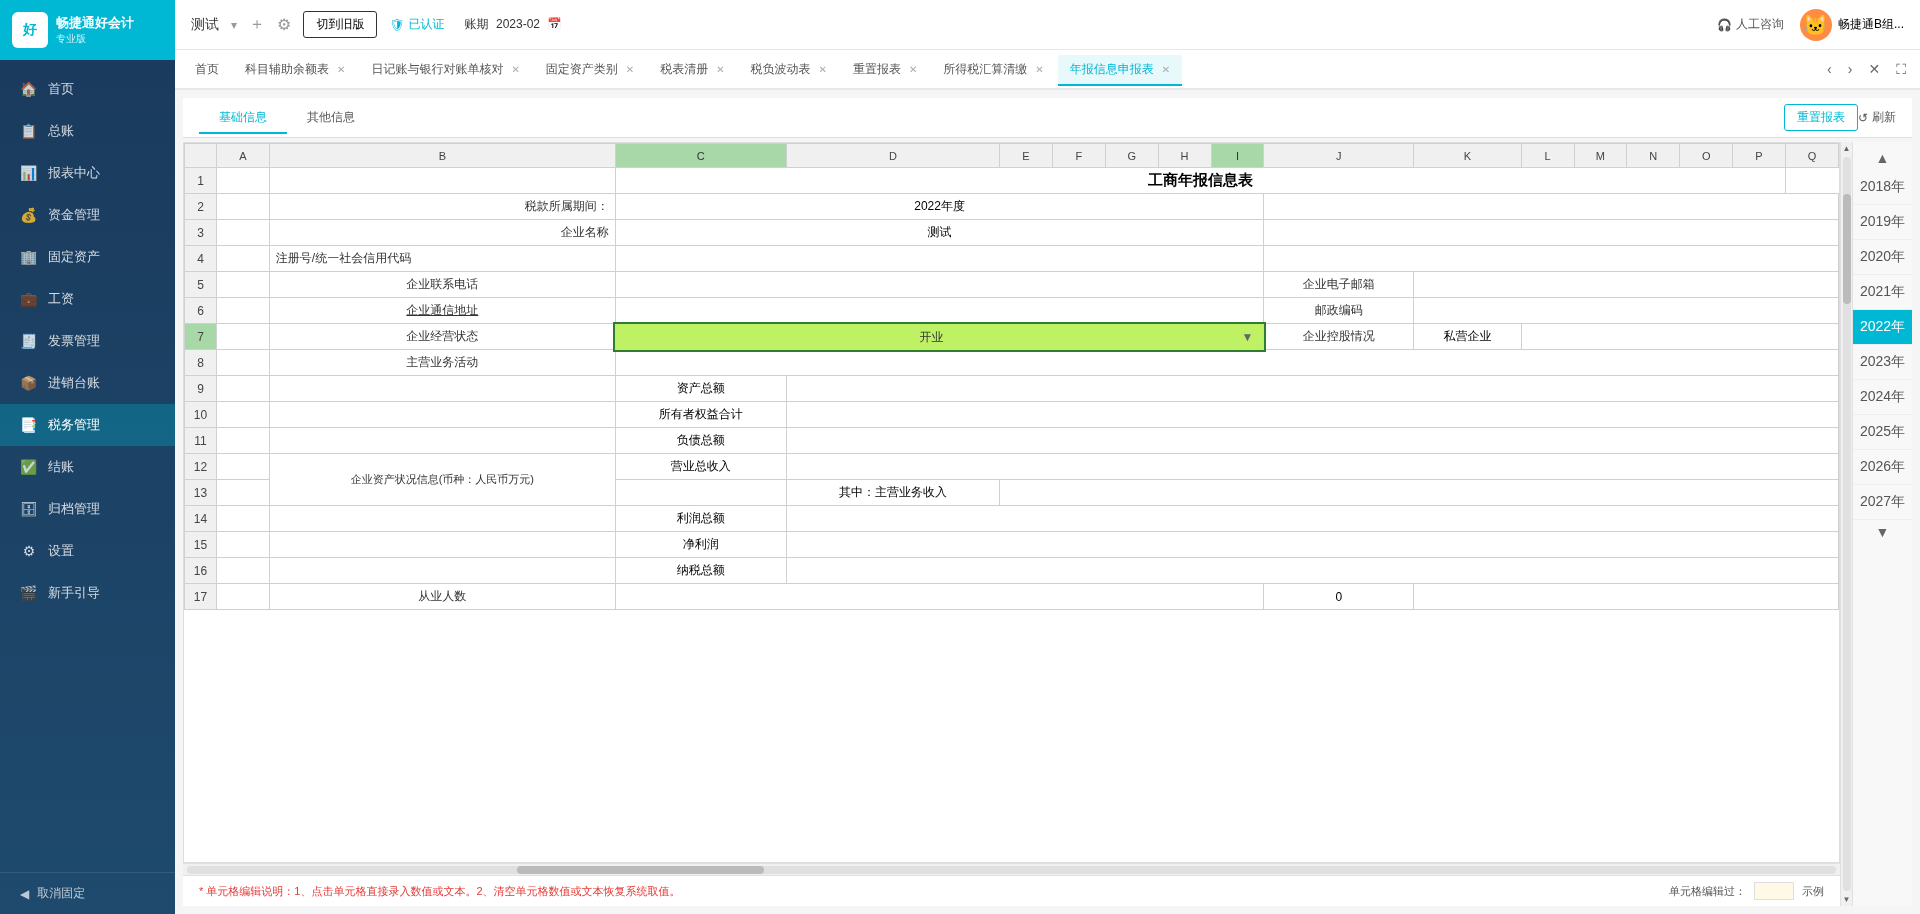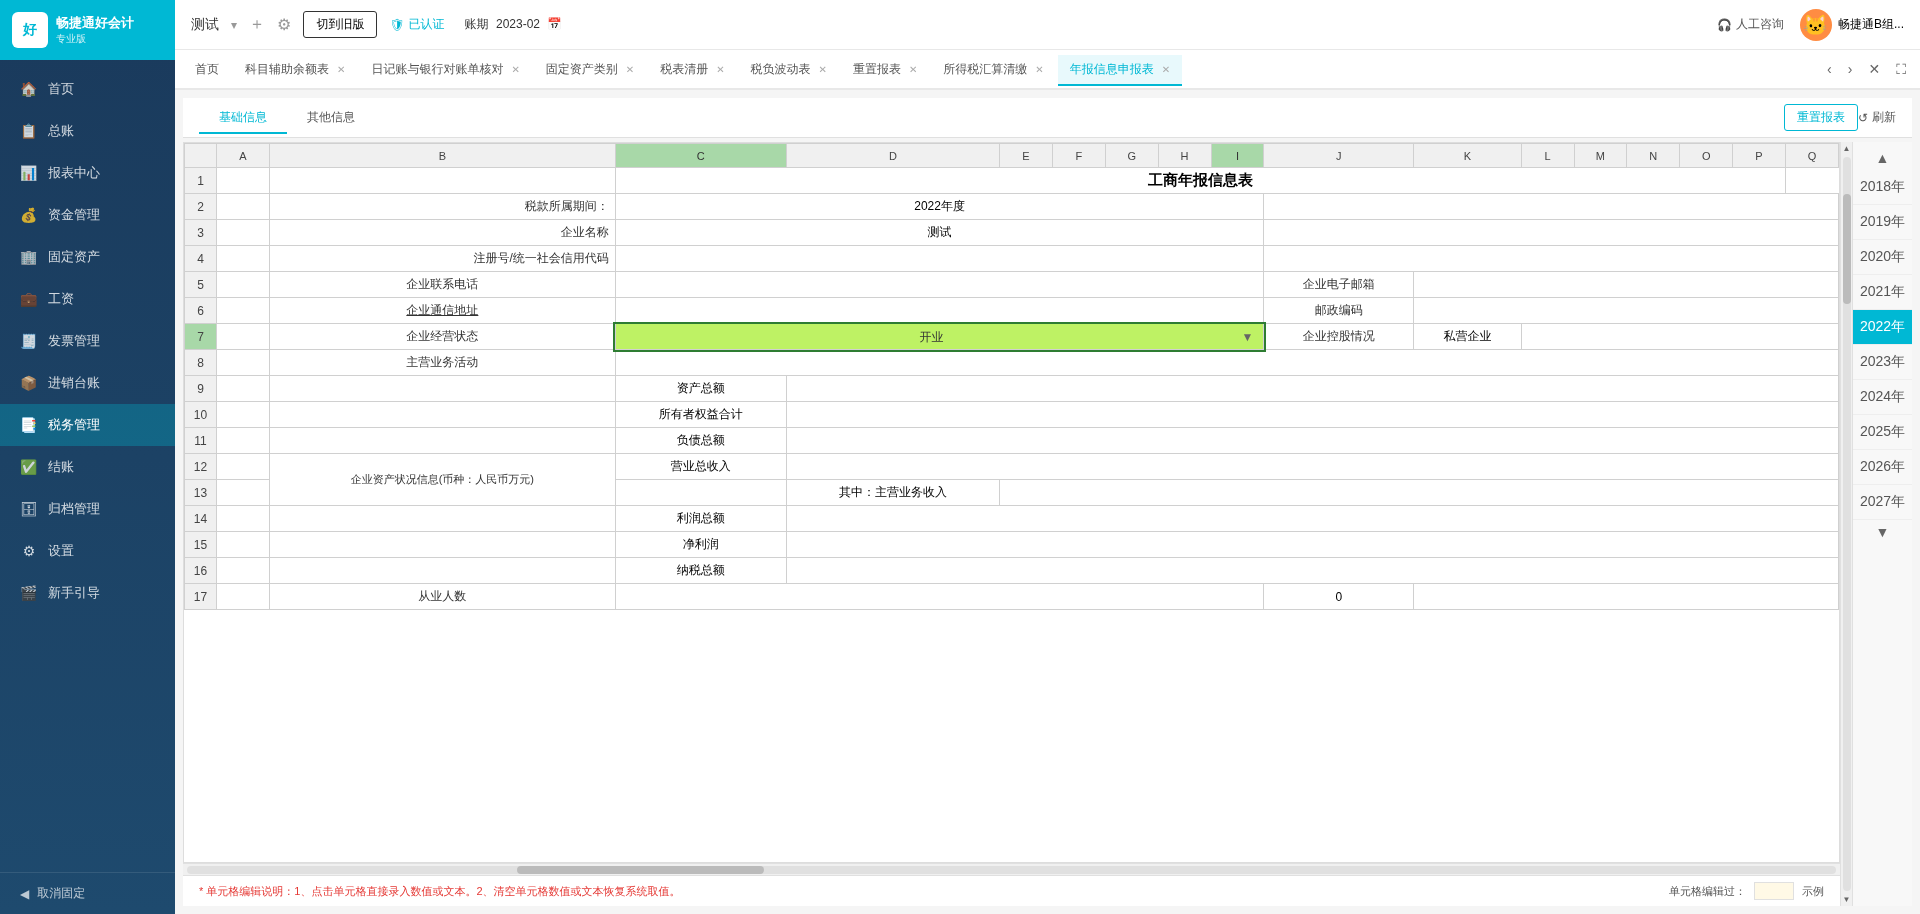--- a/index.html
+++ b/index.html
@@ -481,21 +481,21 @@
                   <td class="row-header">3</td>
                   <td class="cell"></td>
                   <td class="cell label" style="text-align:right;">企业名称</td>
                   <td class="cell" colspan="7">测试</td>
                   <td class="cell" colspan="8"></td>
                 </tr>
 
                 <tr>
                   <td class="row-header">4</td>
                   <td class="cell"></td>
-                  <td class="cell label" style="text-align:right;">注册号/统一社会信用代码</td>
+                  <td class="cell label" style="text-align:left;">注册号/统一社会信用代码</td>
                   <td class="cell" colspan="7"></td>
                   <td class="cell" colspan="8"></td>
                 </tr>
 
                 <tr>
                   <td class="row-header">5</td>
                   <td class="cell"></td>
                   <td class="cell label" style="text-align:center;">企业联系电话</td>
                   <td class="cell" colspan="7"></td>
                   <td class="cell label" style="text-align:center;">企业电子邮箱</td>

